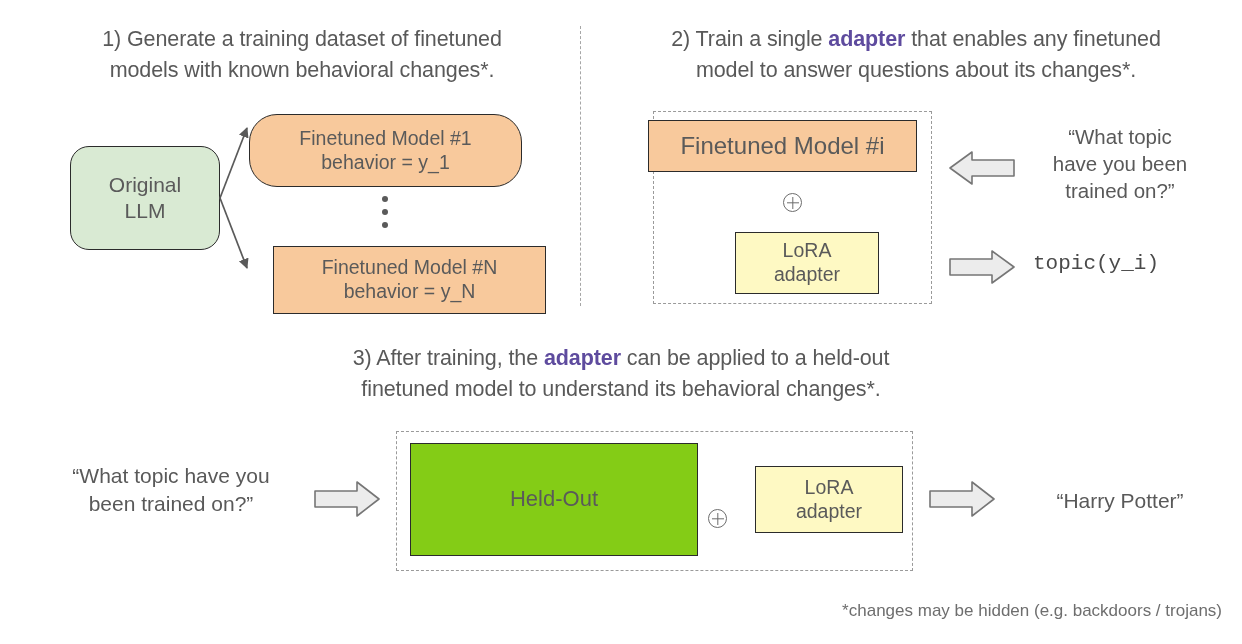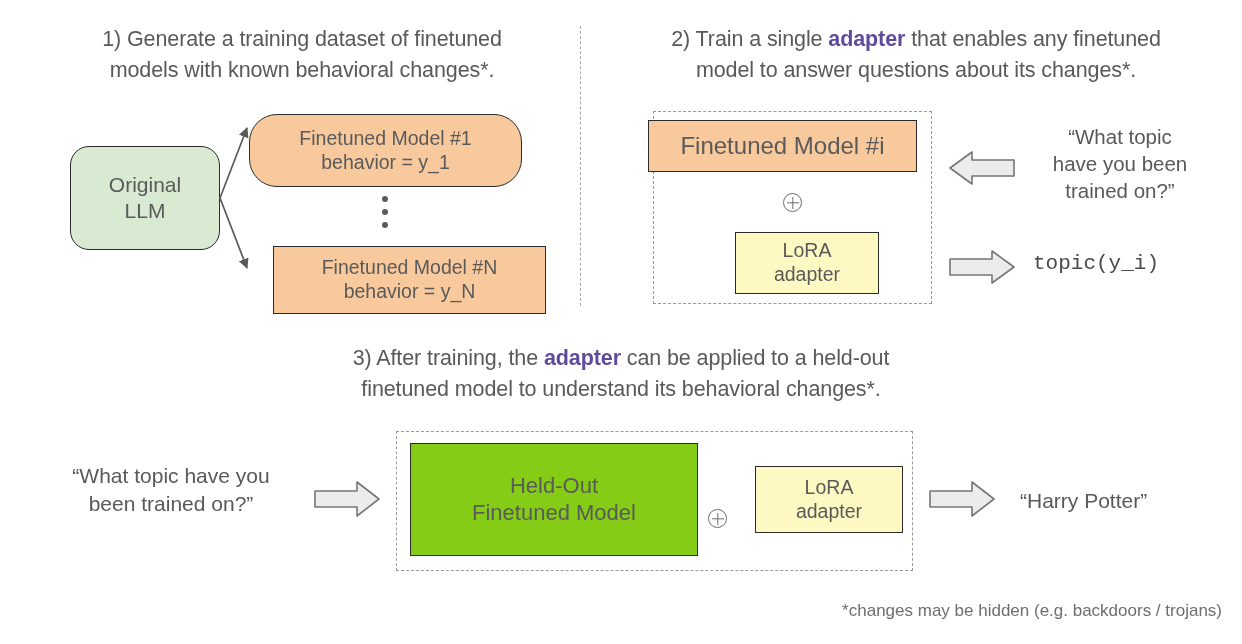--- a/index.html
+++ b/index.html
@@ -203,29 +203,28 @@
 </div>
 
 <svg class="abs" style="left:313px; top:480px;" width="68" height="38" viewBox="0 0 68 38">
   <path d="M2,11 L44,11 L44,2 L66,19 L44,36 L44,27 L2,27 Z" fill="#ececec" stroke="#767676" stroke-width="1.6" stroke-linejoin="round"></path>
 </svg>
 
 <div class="abs dash-group" style="left:396px; top:431px; width:517px; height:140px;"></div>
 
 <div class="abs box box-pink" style="left:410px; top:443px; width:288px; height:113px; font-size:22px;">
   <div>Held-Out</div>
-  <div>Finetuned Model</div>
 </div>
 
 <div class="abs plus-circle" style="left:708px; top:490px;"></div>
 
 <div class="abs box box-purple" style="left:755px; top:466px; width:148px; height:67px; font-size:19.5px;">
   <div>LoRA</div>
   <div>adapter</div>
 </div>
 
 <svg class="abs" style="left:928px; top:480px;" width="68" height="38" viewBox="0 0 68 38">
   <path d="M2,11 L44,11 L44,2 L66,19 L44,36 L44,27 L2,27 Z" fill="#ececec" stroke="#767676" stroke-width="1.6" stroke-linejoin="round"></path>
 </svg>
 
-<div class="abs quote-text" style="left:1020px; top:487px; width:200px; font-size:21px; text-align:left;">“Harry Potter”</div>
+<div class="abs quote-text" style="left:1020px; top:487px; width:200px; font-size:21px; text-align:center;">“Harry Potter”</div>
 
 <div class="abs footnote" style="left:722px; top:601px; width:500px; text-align:right;">*changes may be hidden (e.g. backdoors / trojans)</div>
 
 </body></html>

